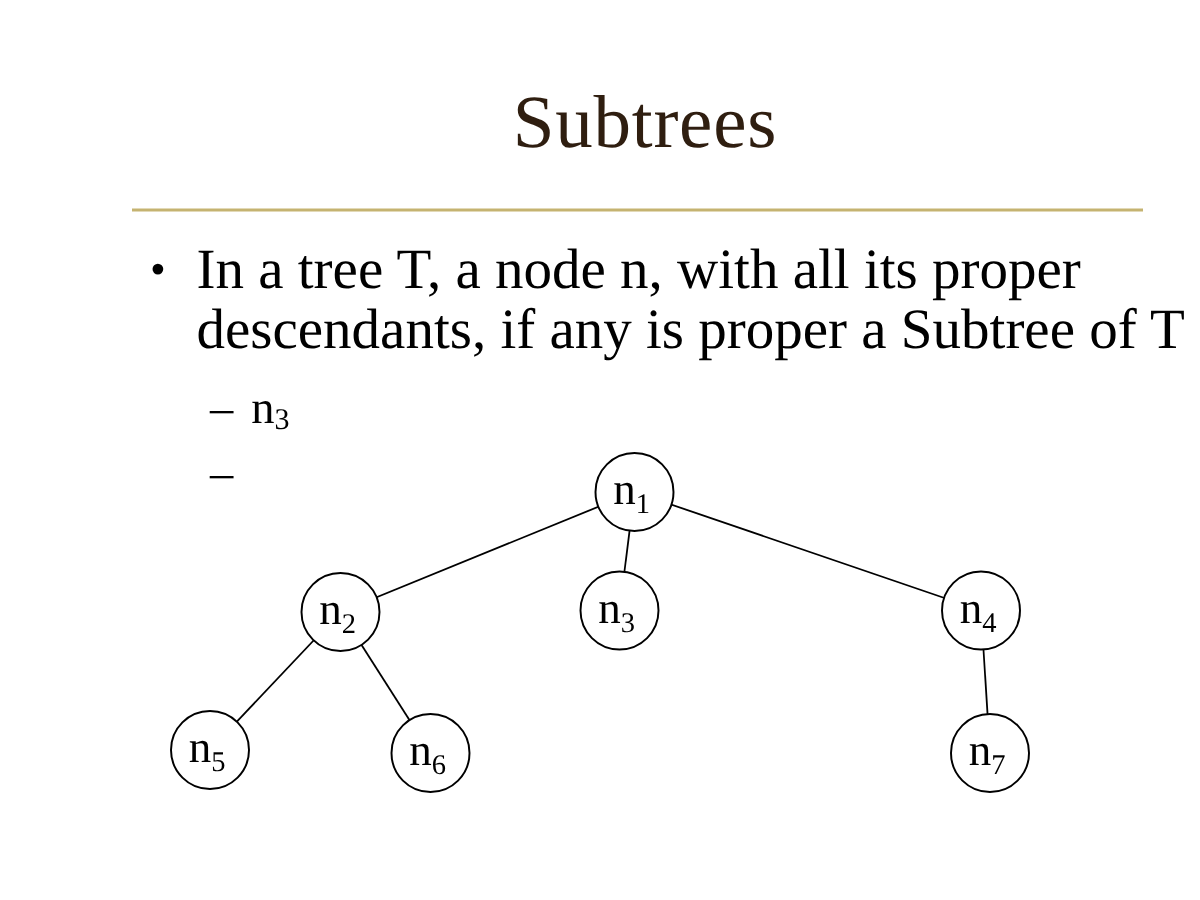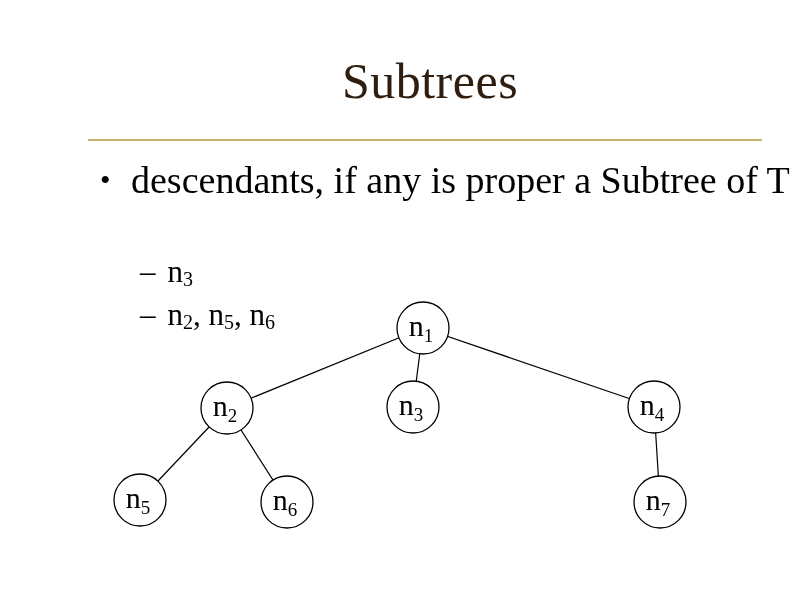--- a/index.html
+++ b/index.html
@@ -83,32 +83,32 @@
 
 <div class="slide" style="background: rgb(255, 255, 255); color: rgb(0, 0, 0);">
 
   <h1 class="title" style="color: rgb(47, 30, 16);">Subtrees</h1>
 
   <div class="divider" style="background: rgb(197, 179, 113);"></div>
 
   <div class="bullet-row">
     <span class="bullet-marker">•</span>
     <div class="bullet-text">
+      <div>In a tree T, a node n, with all its proper</div>
       <div>descendants, if any is proper a Subtree of T</div>
     </div>
   </div>
 
   <div class="sub-bullet-list" id="sub-bullet-list">
       <div class="sub-bullet">
         <span class="dash">–</span>
         <span><span>n</span><sub>3</sub></span>
       </div>
       <div class="sub-bullet">
         <span class="dash">–</span>
-        <span><span>n</span><sub>2</sub><span>, n</span><sub>5</sub><span>, n</span><sub>6</sub></span>
       </div>
     </div>
 
   <svg class="tree-svg" id="tree-svg" viewBox="0 0 800 600" xmlns="http://www.w3.org/2000/svg">
       <line x1="423" y1="328" x2="227" y2="408" stroke="#000000" stroke-width="1.2"></line>
       <line x1="423" y1="328" x2="413" y2="407" stroke="#000000" stroke-width="1.2"></line>
       <line x1="423" y1="328" x2="654" y2="407" stroke="#000000" stroke-width="1.2"></line>
       <line x1="227" y1="408" x2="140" y2="500" stroke="#000000" stroke-width="1.2"></line>
       <line x1="227" y1="408" x2="287" y2="502" stroke="#000000" stroke-width="1.2"></line>
       <line x1="654" y1="407" x2="660" y2="502" stroke="#000000" stroke-width="1.2"></line>

